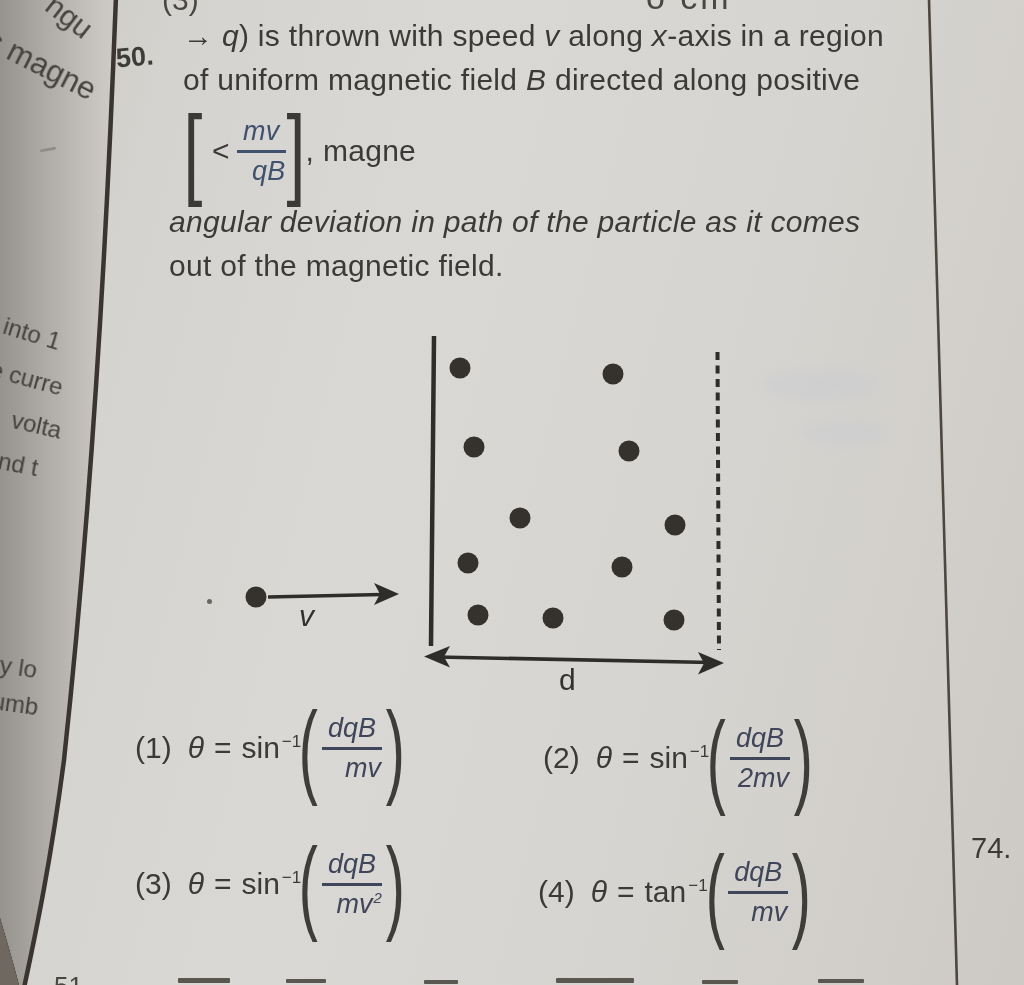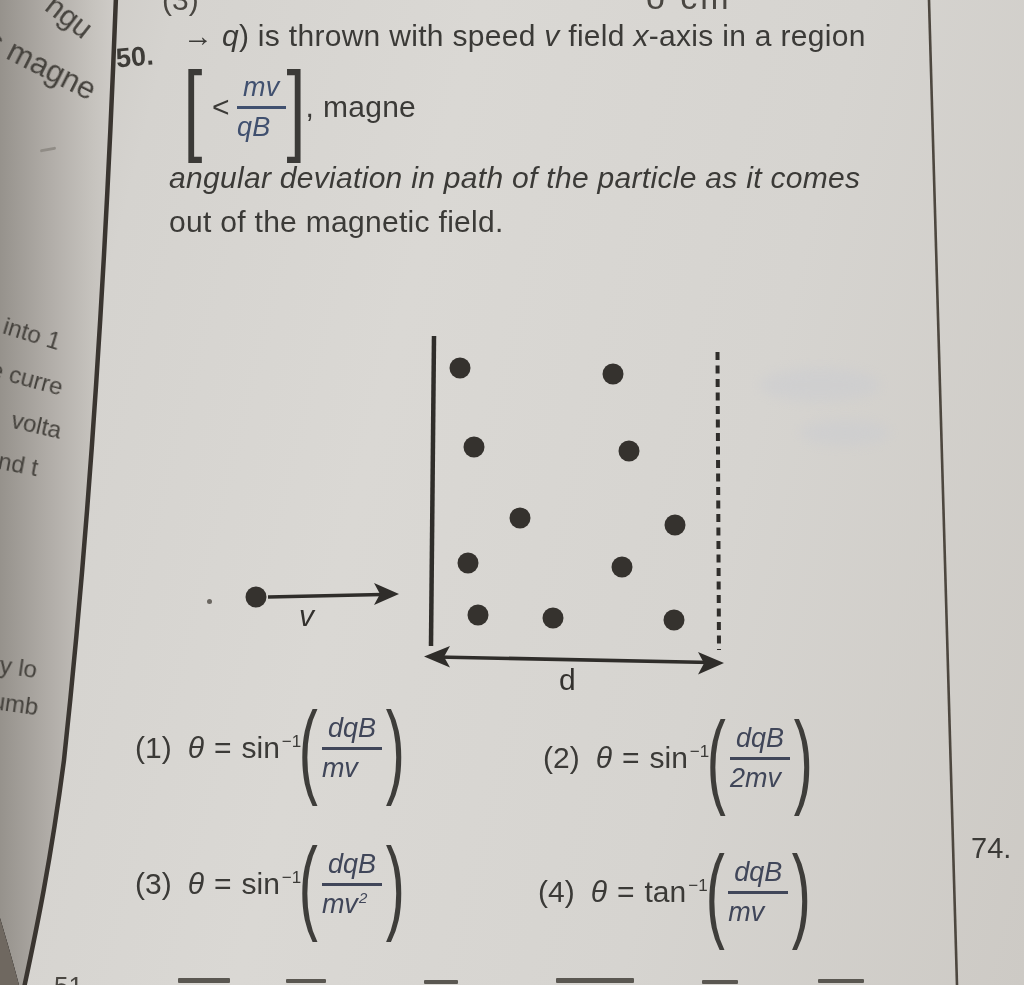--- a/index.html
+++ b/index.html
@@ -14,21 +14,21 @@
   
   .frag{position:absolute;z-index:3;color:#45423d;white-space:nowrap;filter:blur(.35px);transform-origin:left top;}
   
   .qnum{left:116px;top:42px;font-size:27px;transform:rotate(-5deg);font-weight:bold;color:#3e3c38;}
   .qtext{left:183px;top:14px;width:748px;font-size:30px;line-height:44px;letter-spacing:.3px;color:#3b3a37;}
   .qtext .line{white-space:nowrap;}
   .it{font-style:italic;}
   .line4{display:flex;align-items:center;height:98px;white-space:nowrap;}
   .bigbracket{display:inline-block;font-size:100px;line-height:86px;transform:scaleX(.68);margin:0 -4px;font-weight:400;color:#3b3a37;}
   .lt{margin:0 7px 0 9px;}
-  .frac{display:inline-flex;flex-direction:column;align-items:flex-start;font-size:27px;line-height:1.12;font-style:italic;}
+  .frac{display:inline-flex;flex-direction:column;align-items:flex-end;font-size:27px;line-height:1.12;font-style:italic;}
   .frac-blue{color:#40506f;}
   .frac .num{padding:0 6px 3px;border-bottom:3px solid currentColor;}
   .frac .den{padding-top:3px;}
   
   .option{position:absolute;z-index:2;display:flex;align-items:center;white-space:nowrap;font-size:30px;color:#3b3a37;}
   .option .olabel{margin-right:16px;}
   .option .theta{font-style:italic;margin-right:10px;}
   .option .eq{margin-right:10px;}
   .option sup{font-size:17px;margin-left:2px;}
   .bigparen{display:inline-block;font-size:104px;line-height:92px;transform:scaleX(.55);font-weight:400;color:#3e3d3a;margin:0 -10px;}
@@ -124,21 +124,22 @@
   <div class="sliver" style="left:178px;top:978px;width:52px;height:5px;"></div>
   <div class="sliver" style="left:286px;top:979px;width:40px;height:4px;"></div>
   <div class="sliver" style="left:424px;top:980px;width:34px;height:4px;"></div>
   <div class="sliver" style="left:556px;top:978px;width:78px;height:5px;"></div>
   <div class="sliver" style="left:702px;top:980px;width:36px;height:4px;"></div>
   <div class="sliver" style="left:818px;top:979px;width:46px;height:4px;"></div>
 
   <div class="txt qnum">50.</div>
 
   <div class="txt qtext">
-    <div class="line"><span>→ </span><span class="it">q</span><span>) is thrown with speed </span><span class="it">v</span><span> field </span><span class="it">x</span><span>-axis in a region</span></div>
+    <div class="line"><span>→ </span><span class="it">q</span><span>) is thrown with speed </span><span class="it">v</span><span> along </span><span class="it">x</span><span>-axis in a region</span></div>
+    <div class="line"><span>of uniform magnetic field </span><span class="it">B</span><span> directed along positive</span></div>
     <div class="line4">
       <span class="bigbracket">[</span>
       <span class="lt">&lt;</span>
       <span class="frac frac-blue">
         <span class="num">mv</span>
         <span class="den">qB</span>
       </span>
       <span class="bigbracket">]</span>
       <span>, magne</span>
     </div>

